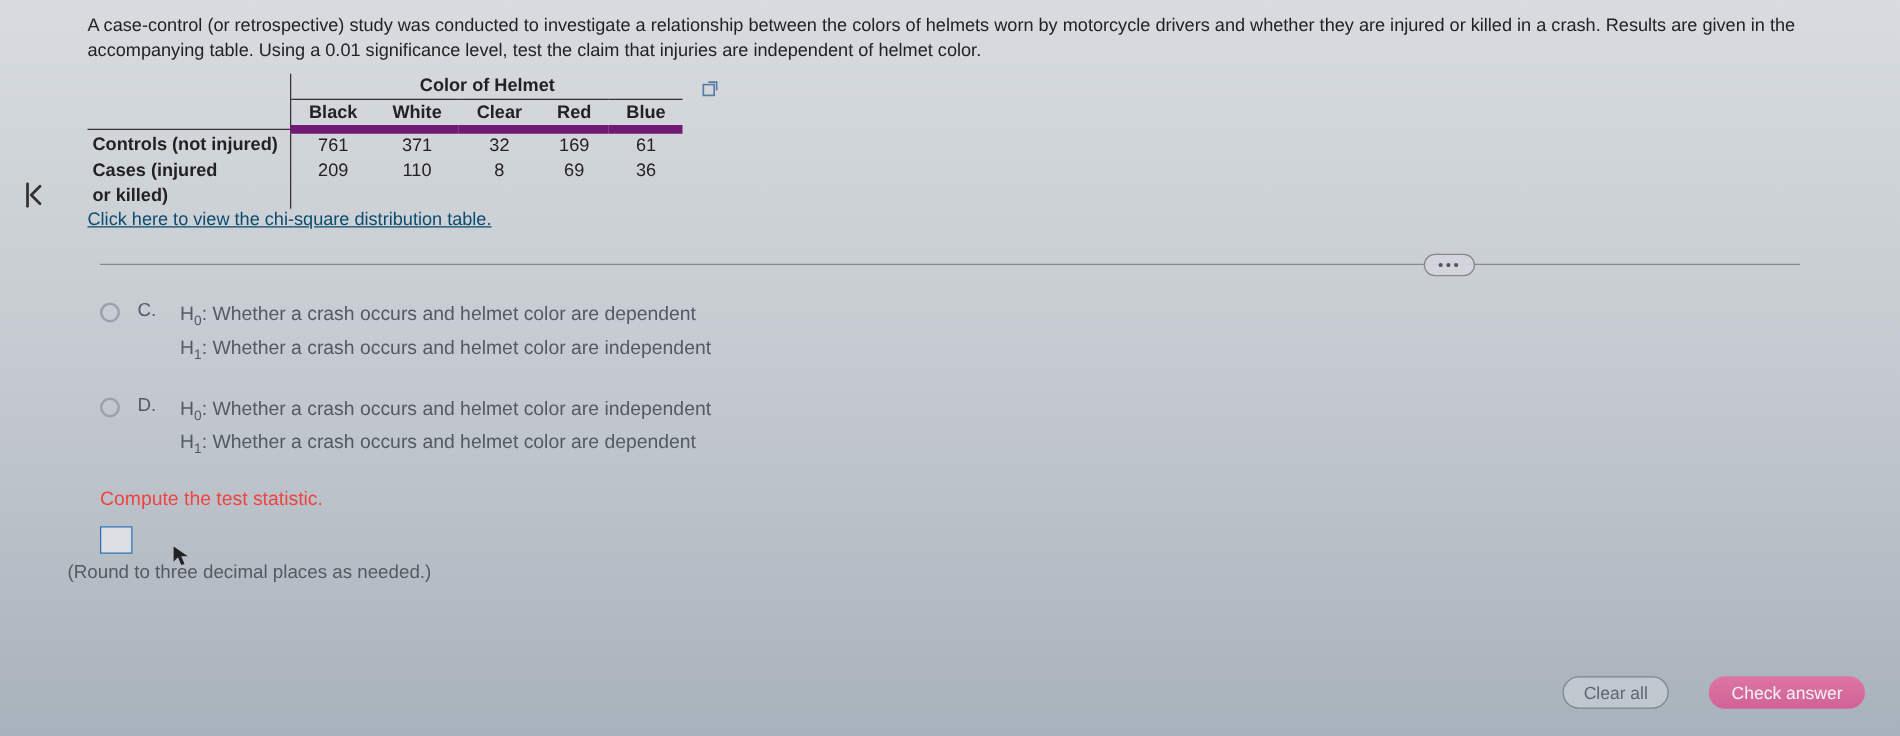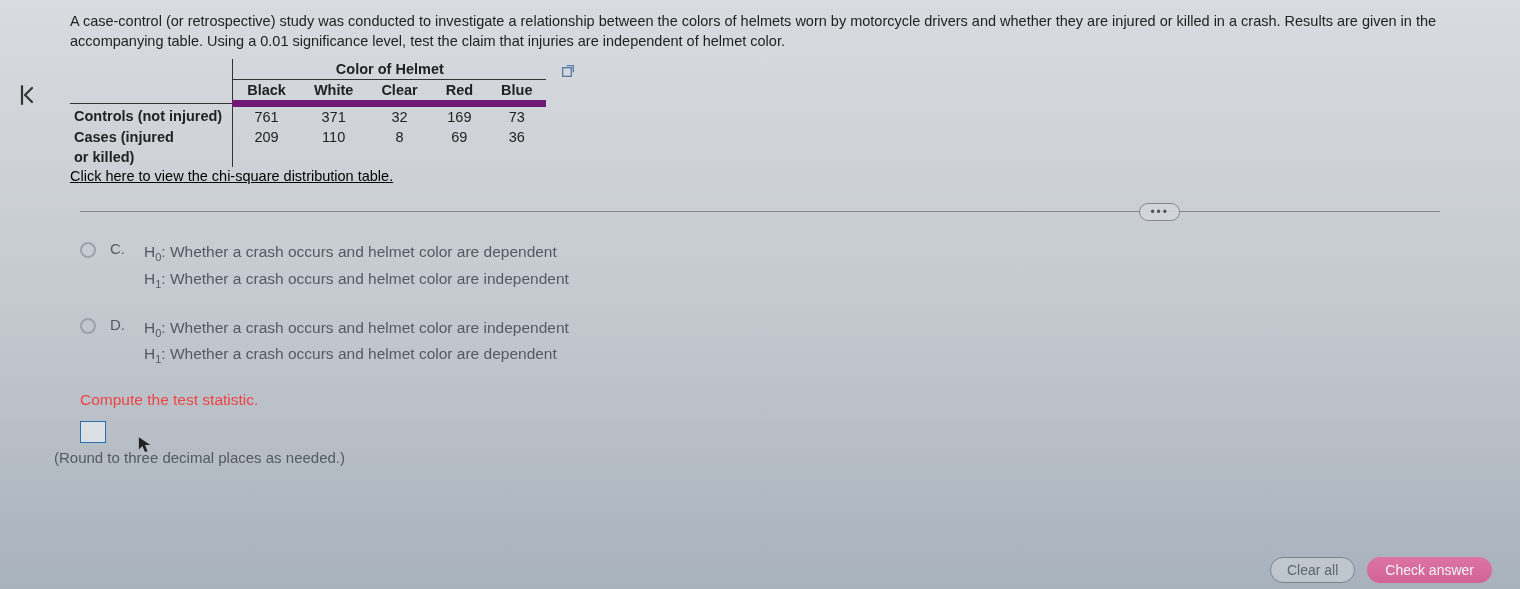--- a/index.html
+++ b/index.html
@@ -6,21 +6,21 @@
     body {
       font-family: Arial, sans-serif;
       background: linear-gradient(180deg, #d8dce0 0%, #c5cad0 50%, #a8b2bc 100%);
       width: 1520px;
       height: 589px;
       position: relative;
       overflow: hidden;
     }
     .top-bar {
       display: flex;
-      align-items: center;
+      align-items: flex-end;
       padding: 8px 0 0 0;
     }
     .back-icon-wrap {
       width: 60px;
       padding: 12px 18px;
       display: flex;
       justify-content: center;
       align-items: flex-start;
     }
     .back-icon svg { width: 24px; height: 24px; stroke: #333; }
@@ -71,21 +71,21 @@
       border-right: 1px solid #333;
       border-top: 1px solid #333;
     }
     th.first-blank {
       border-right: 1px solid #333;
     }
     .popout-icon svg { width: 16px; height: 16px; stroke: #5a7ba5; fill:none; }
     .popout-icon { padding-top: 4px; cursor: pointer; }
     .chi-link {
       display: inline-block;
-      color: #000000;
+      color: #0c4a6e;
       text-decoration: underline;
       font-size: 14.5px;
       cursor: pointer;
     }
     .divider-row {
       margin: 26px 80px 0 80px;
       border-top: 1px solid #888;
       position: relative;
       height: 1px;
     }
@@ -145,23 +145,23 @@
     }
     .cursor-arrow {
       position: absolute;
       left: 138px;
       top: 436px;
     }
     .cursor-arrow svg { width: 14px; height: 18px; fill: #222; }
     .footer-btns {
       position: absolute;
       right: 28px;
-      bottom: 6px;
-      display: flex;
-      gap: 12px;
+      bottom: 22px;
+      display: flex;
+      gap: 32px;
       align-items: center;
     }
     .btn-clear {
       border: 1px solid #7a8590;
       border-radius: 18px;
       padding: 4px 16px;
       font-size: 14px;
       color: #5c6670;
       background: rgba(255,255,255,0.25);
       cursor: pointer;
@@ -206,21 +206,21 @@
           <th>Clear</th>
           <th>Red</th>
           <th>Blue</th>
         </tr>
         <tr>
           <th class="row-label">Controls (not injured)</th>
           <td class="val">761</td>
           <td class="val">371</td>
           <td class="val">32</td>
           <td class="val">169</td>
-          <td class="val">73</td>
+          <td class="val">61</td>
         </tr>
         <tr>
           <th class="row-label">Cases (injured</th>
           <td class="val">209</td>
           <td class="val">110</td>
           <td class="val">8</td>
           <td class="val">69</td>
           <td class="val">36</td>
         </tr>
         <tr>

